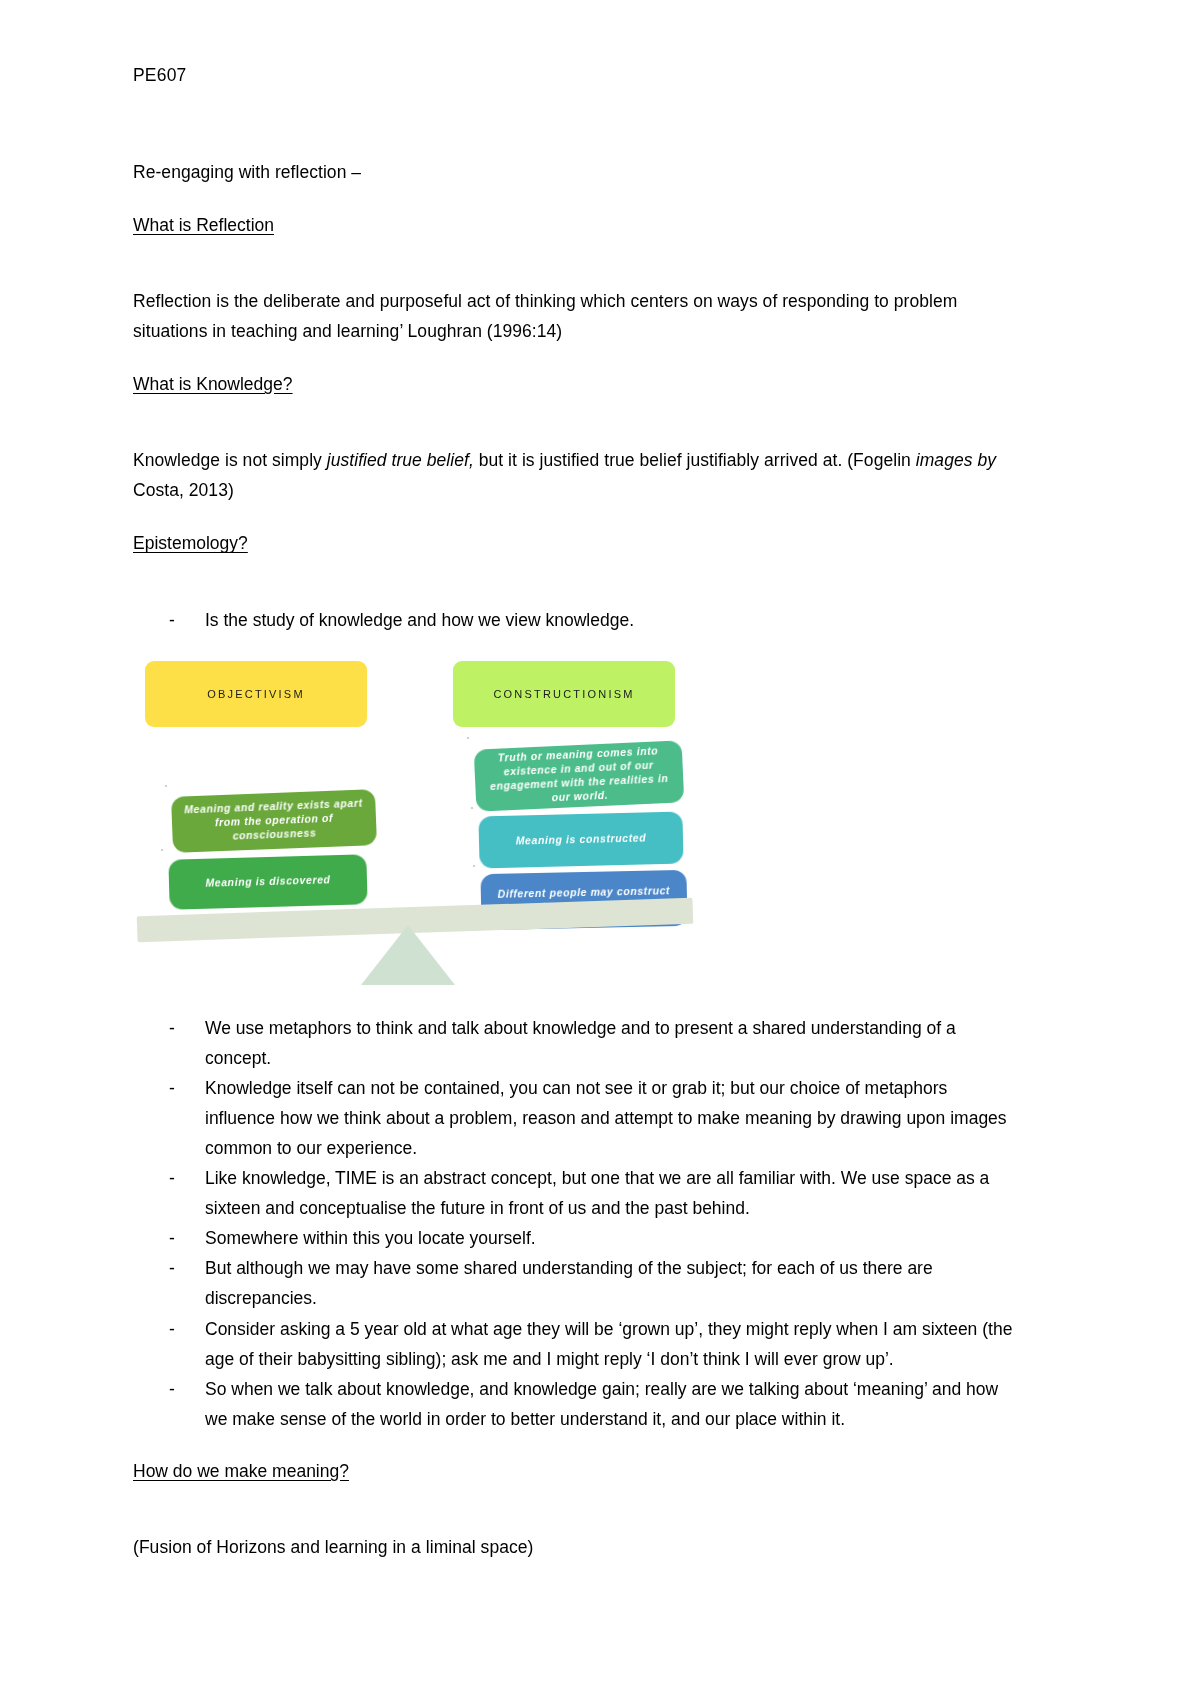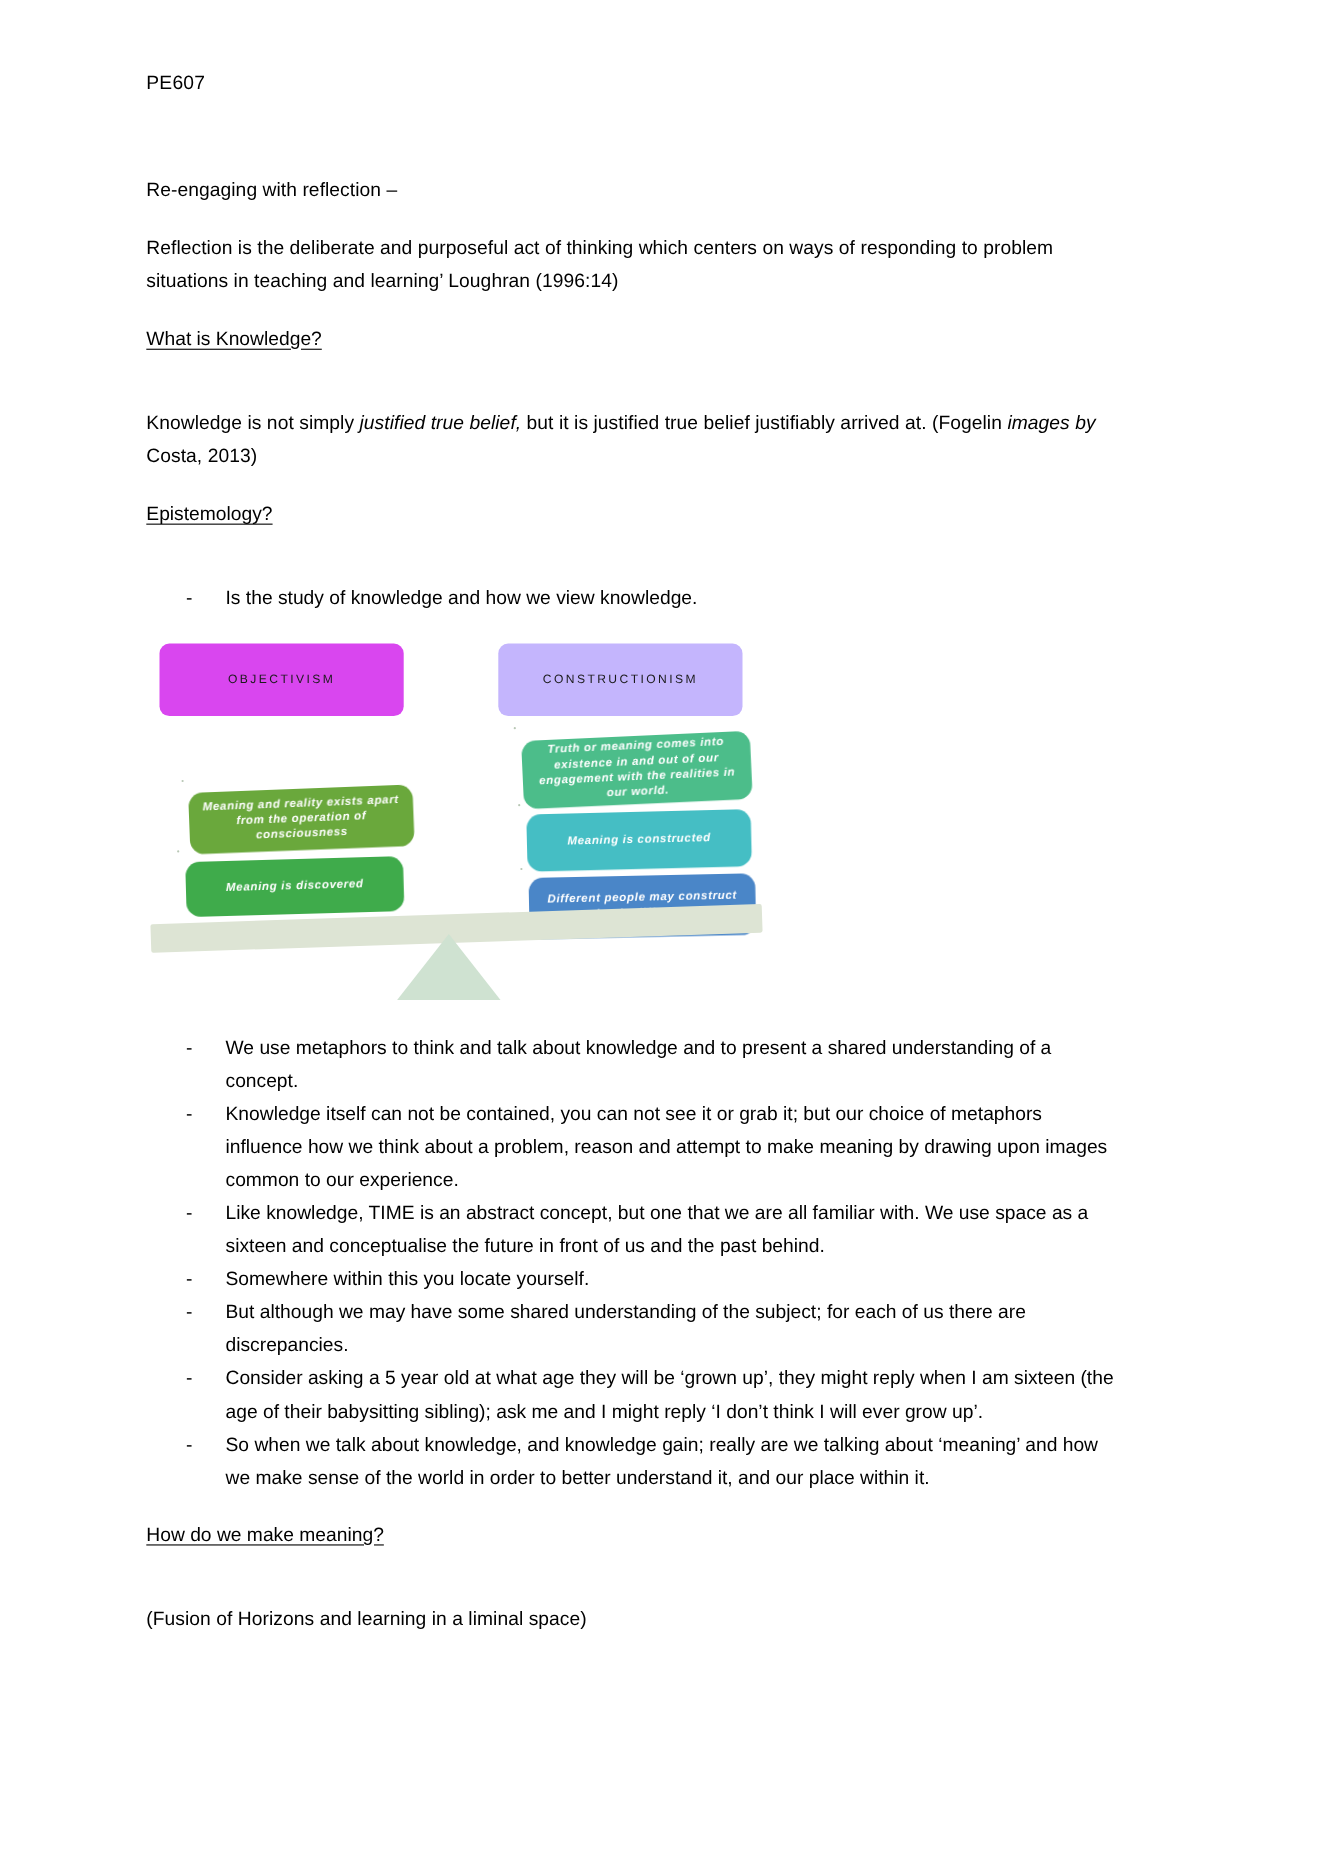--- a/index.html
+++ b/index.html
@@ -80,26 +80,26 @@
     align-items: center;
     justify-content: center;
     font-size: 11px;
     letter-spacing: 2.2px;
     color: #1b1b1b;
     font-family: "Liberation Sans", sans-serif;
   }
   .cat-objectivism {
     left: 8px; top: 4px;
     width: 222px; height: 66px;
-    background: #d946ef;
+    background: #fde047;
   }
   .cat-constructionism {
     left: 316px; top: 4px;
     width: 222px; height: 66px;
-    background: #c4b5fd;
+    background: #bef264;
   }
   .stmt {
     position: absolute;
     border-radius: 13px;
     color: #ffffff;
     font-size: 10.5px;
     font-weight: bold;
     font-style: italic;
     letter-spacing: 0.6px;
     line-height: 1.32;
@@ -167,20 +167,23 @@
 </style>
 </head>
 <body>
 
 <div class="page">
 
   <div class="doc-code">PE607</div>
 
   <p class="para">Re-engaging with reflection –</p>
 
+  <div class="heading-block">
+    <span class="heading-u">What is Reflection</span>
+  </div>
 
   <p class="para">Reflection is the deliberate and purposeful act of thinking which centers on ways of responding to problem situations in teaching and learning’ Loughran (1996:14)</p>
 
   <div class="heading-block">
     <span class="heading-u">What is Knowledge?</span>
   </div>
 
   <p class="para"><span>Knowledge is not simply </span><span class="ital">justified true belief,</span><span> but it is justified true belief justifiably arrived at. (Fogelin </span><span class="ital">images by</span><span> Costa, 2013)</span></p>
 
   <div class="heading-block">

